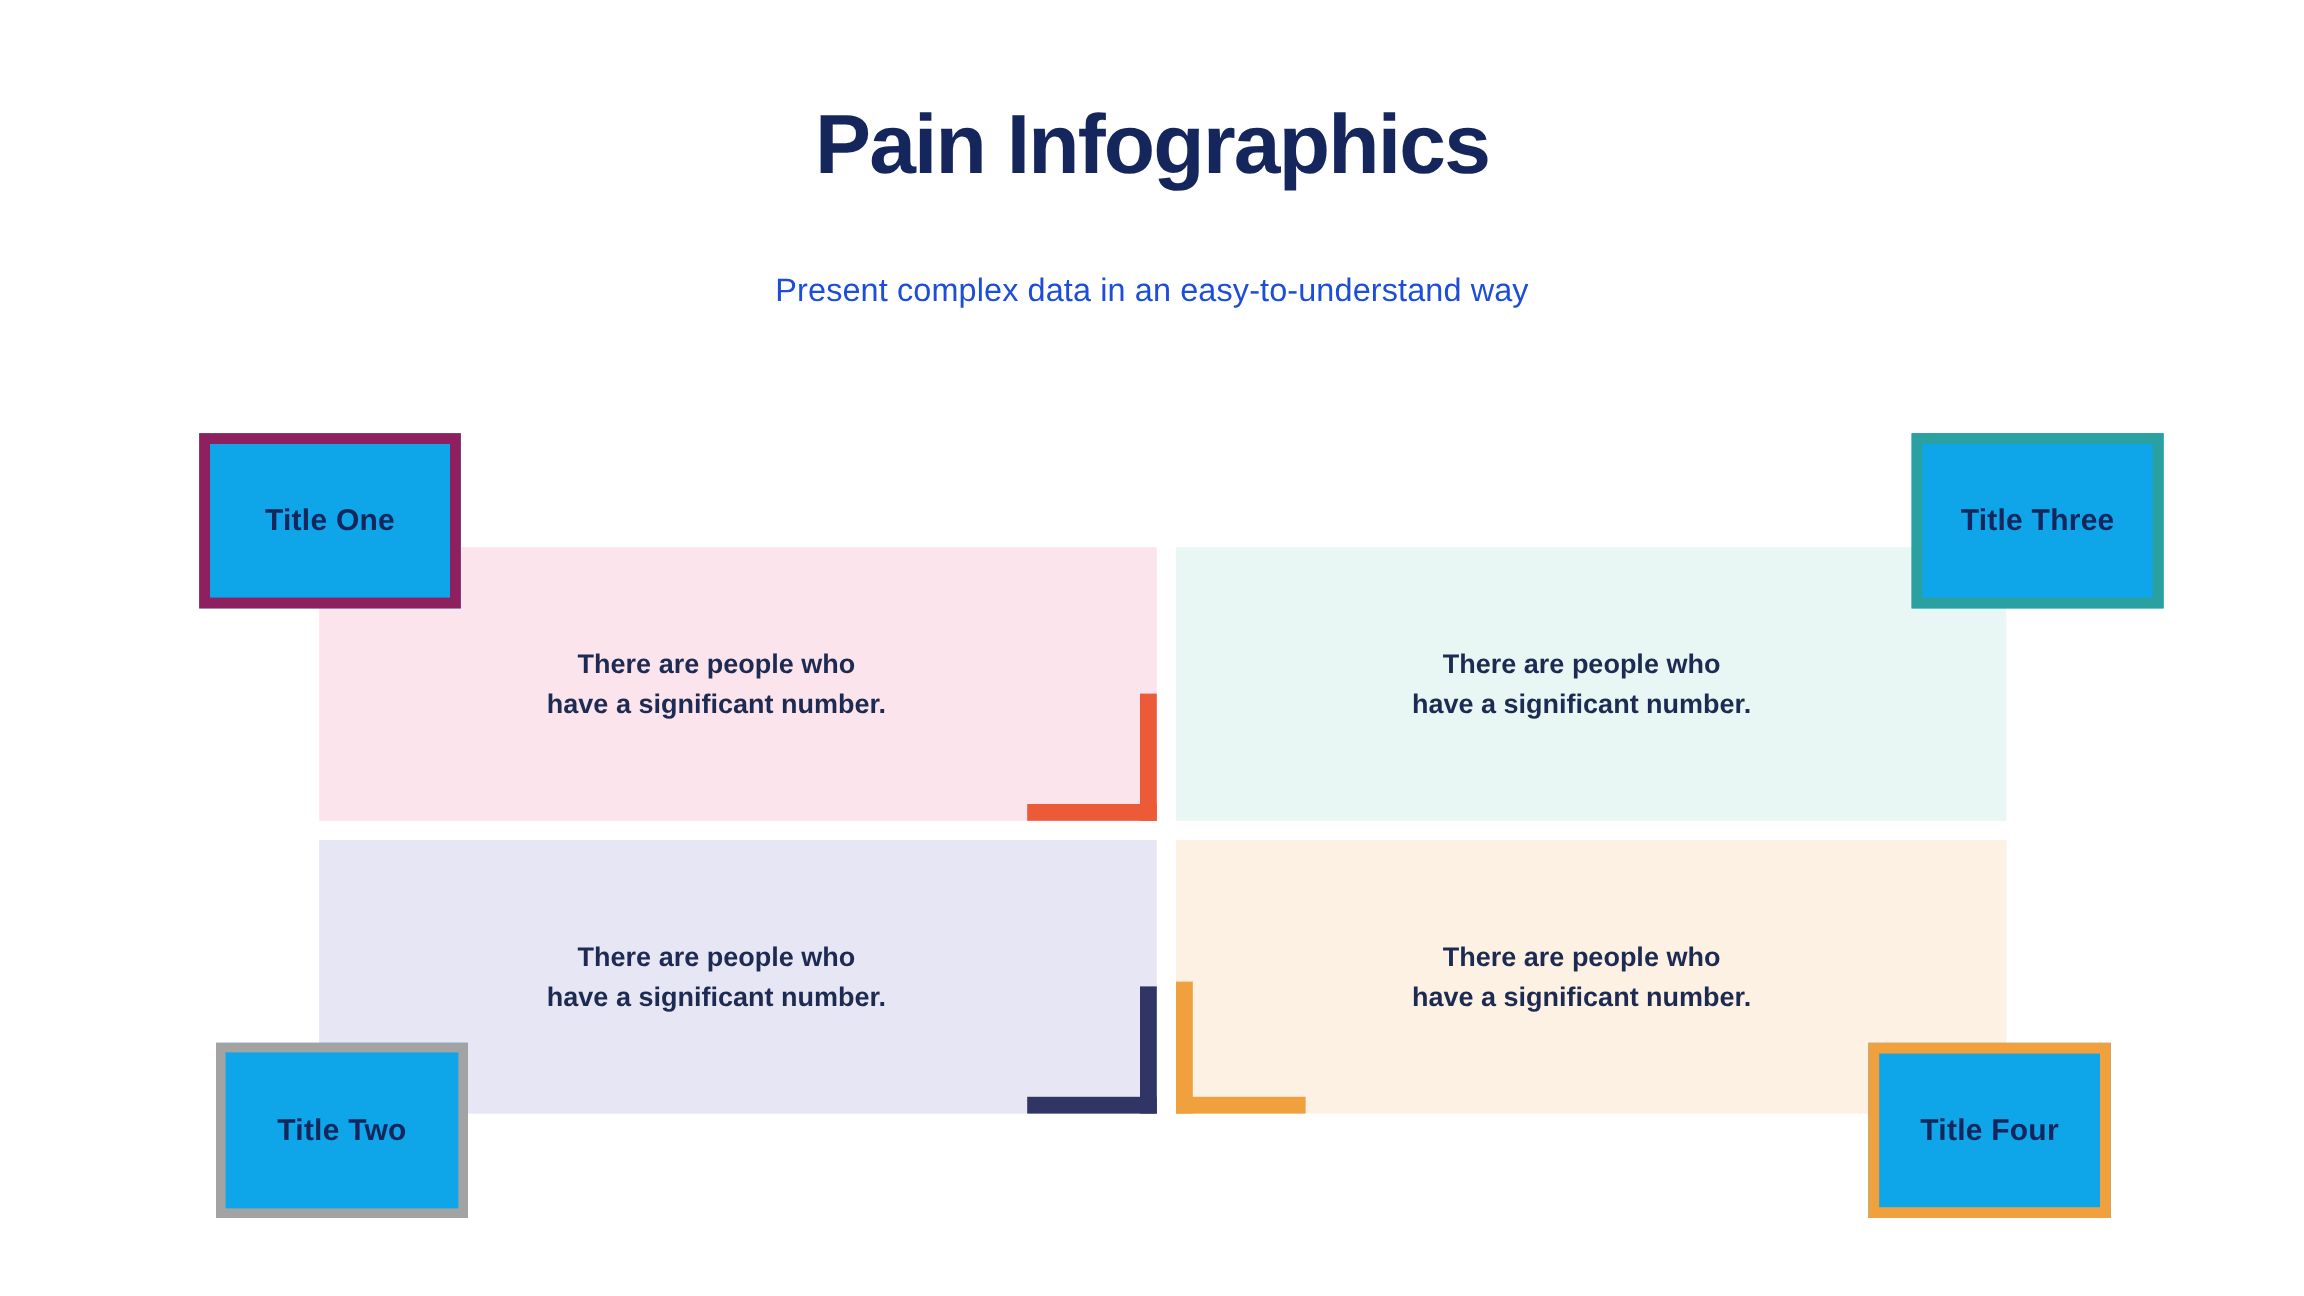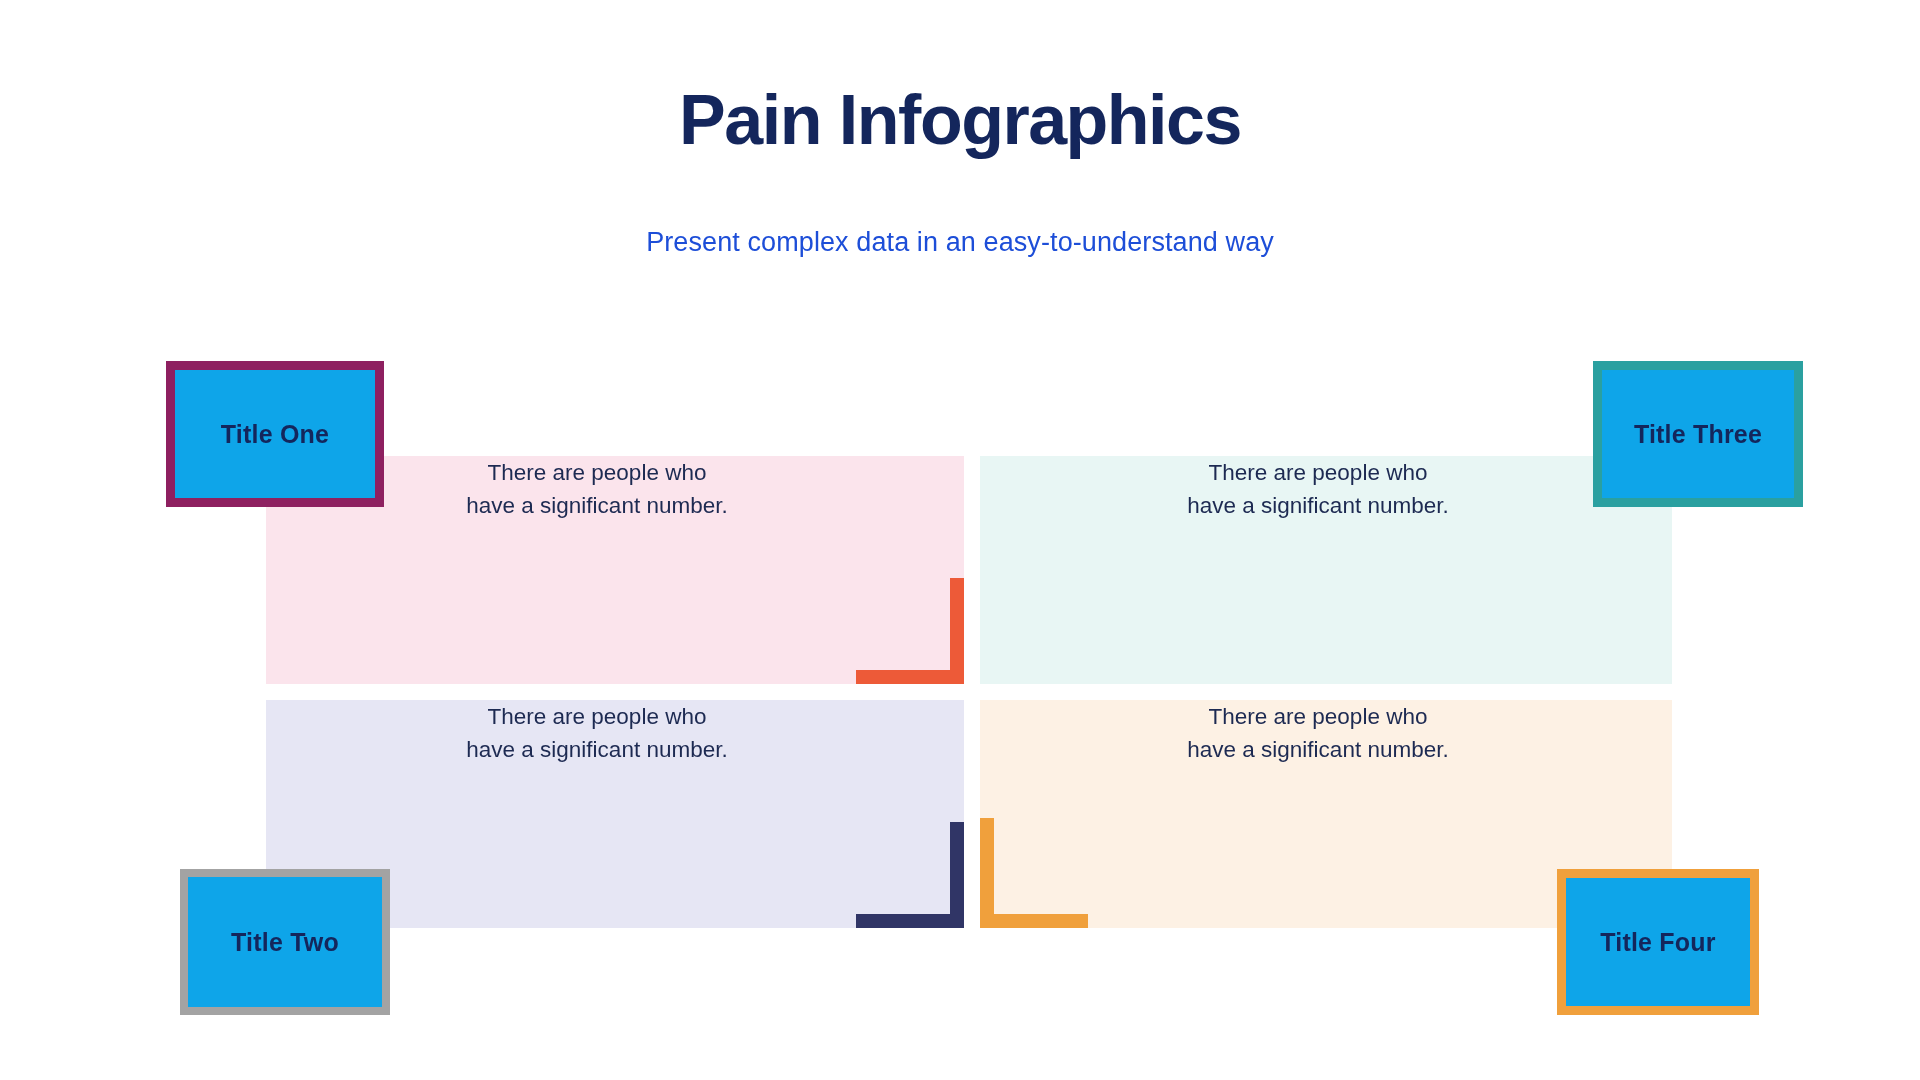--- a/index.html
+++ b/index.html
@@ -26,22 +26,23 @@
     font-size:27px; line-height:1.3;
     font-weight:400;
     color:#1d4ed8;
     letter-spacing:0.1px;
   }
 
   
   .panel {
     position:absolute;
     display:flex;
-    align-items:flex-start;
+    align-items:center;
     justify-content:center;
+    font-weight:bold;
   }
   .panel-text {
     font-size:22.5px;
     line-height:1.48;
     color:#1d2a52;
     text-align:center;
     white-space:pre-line;
   }
   #panel-pink      { left:266px;  top:456px; width:698px; height:228px; background:#fbe4ec; }
   #panel-mint      { left:980px;  top:456px; width:692px; height:228px; background:#e8f6f4; }

